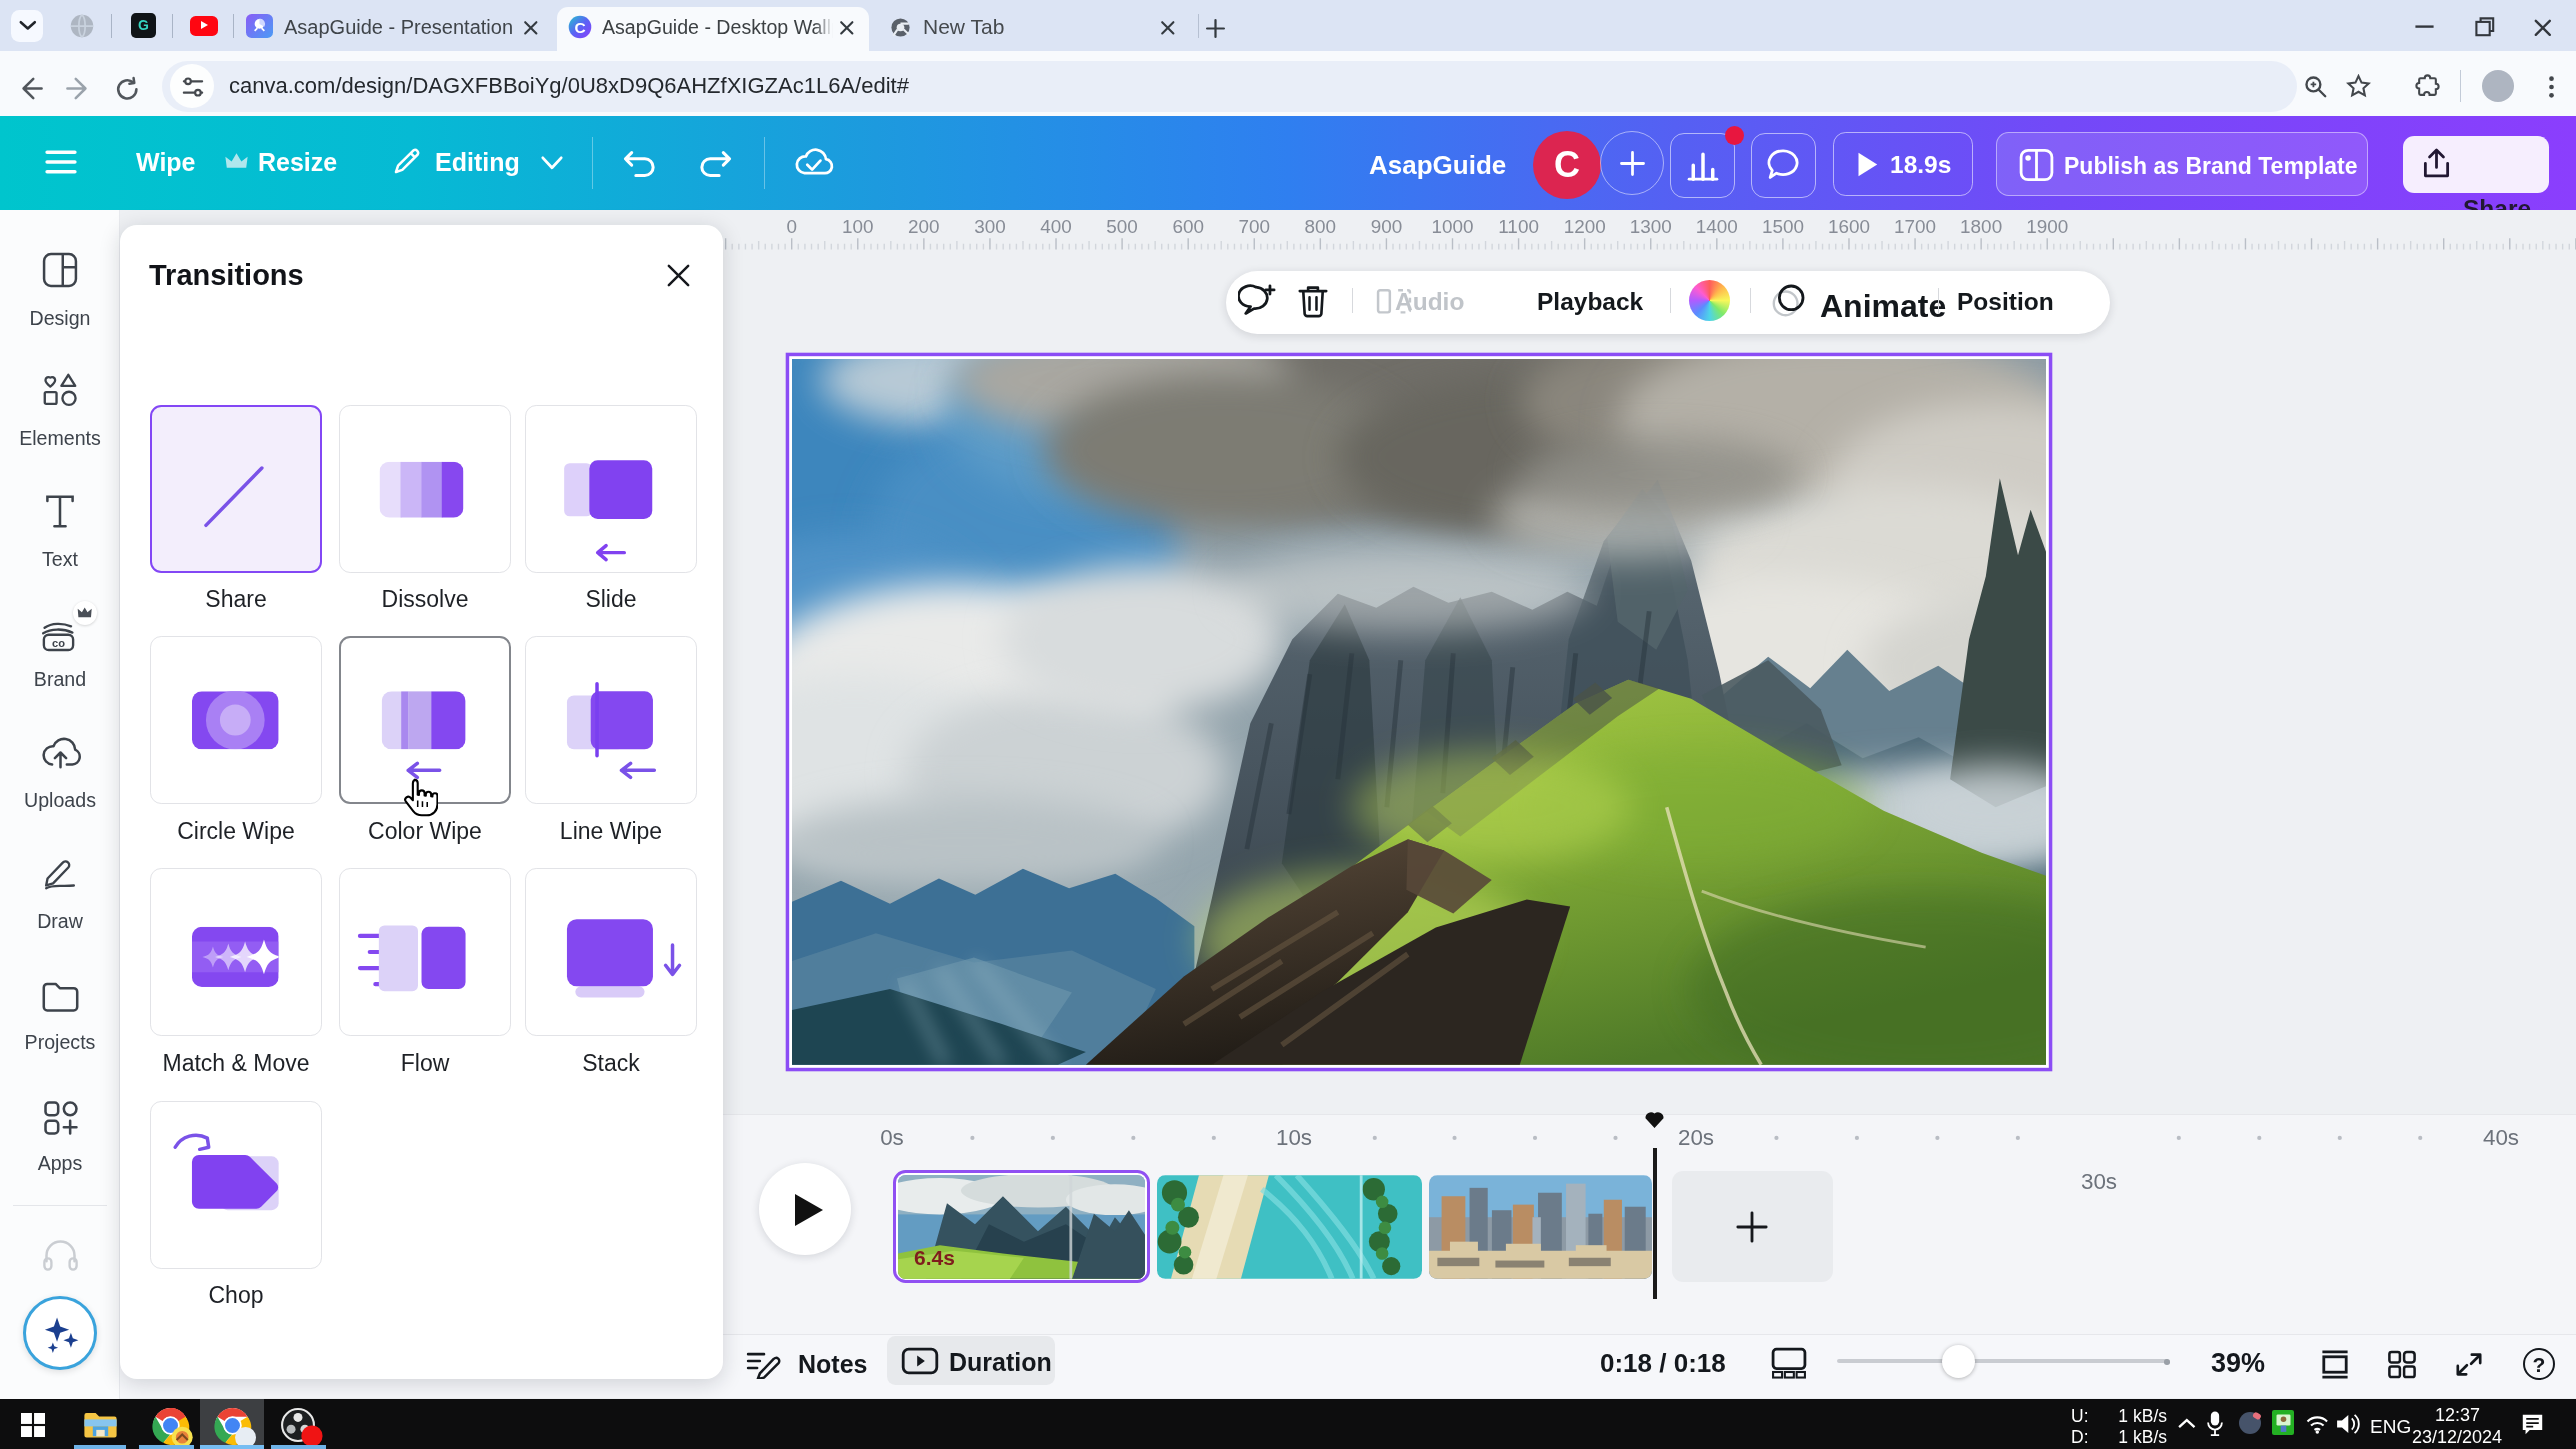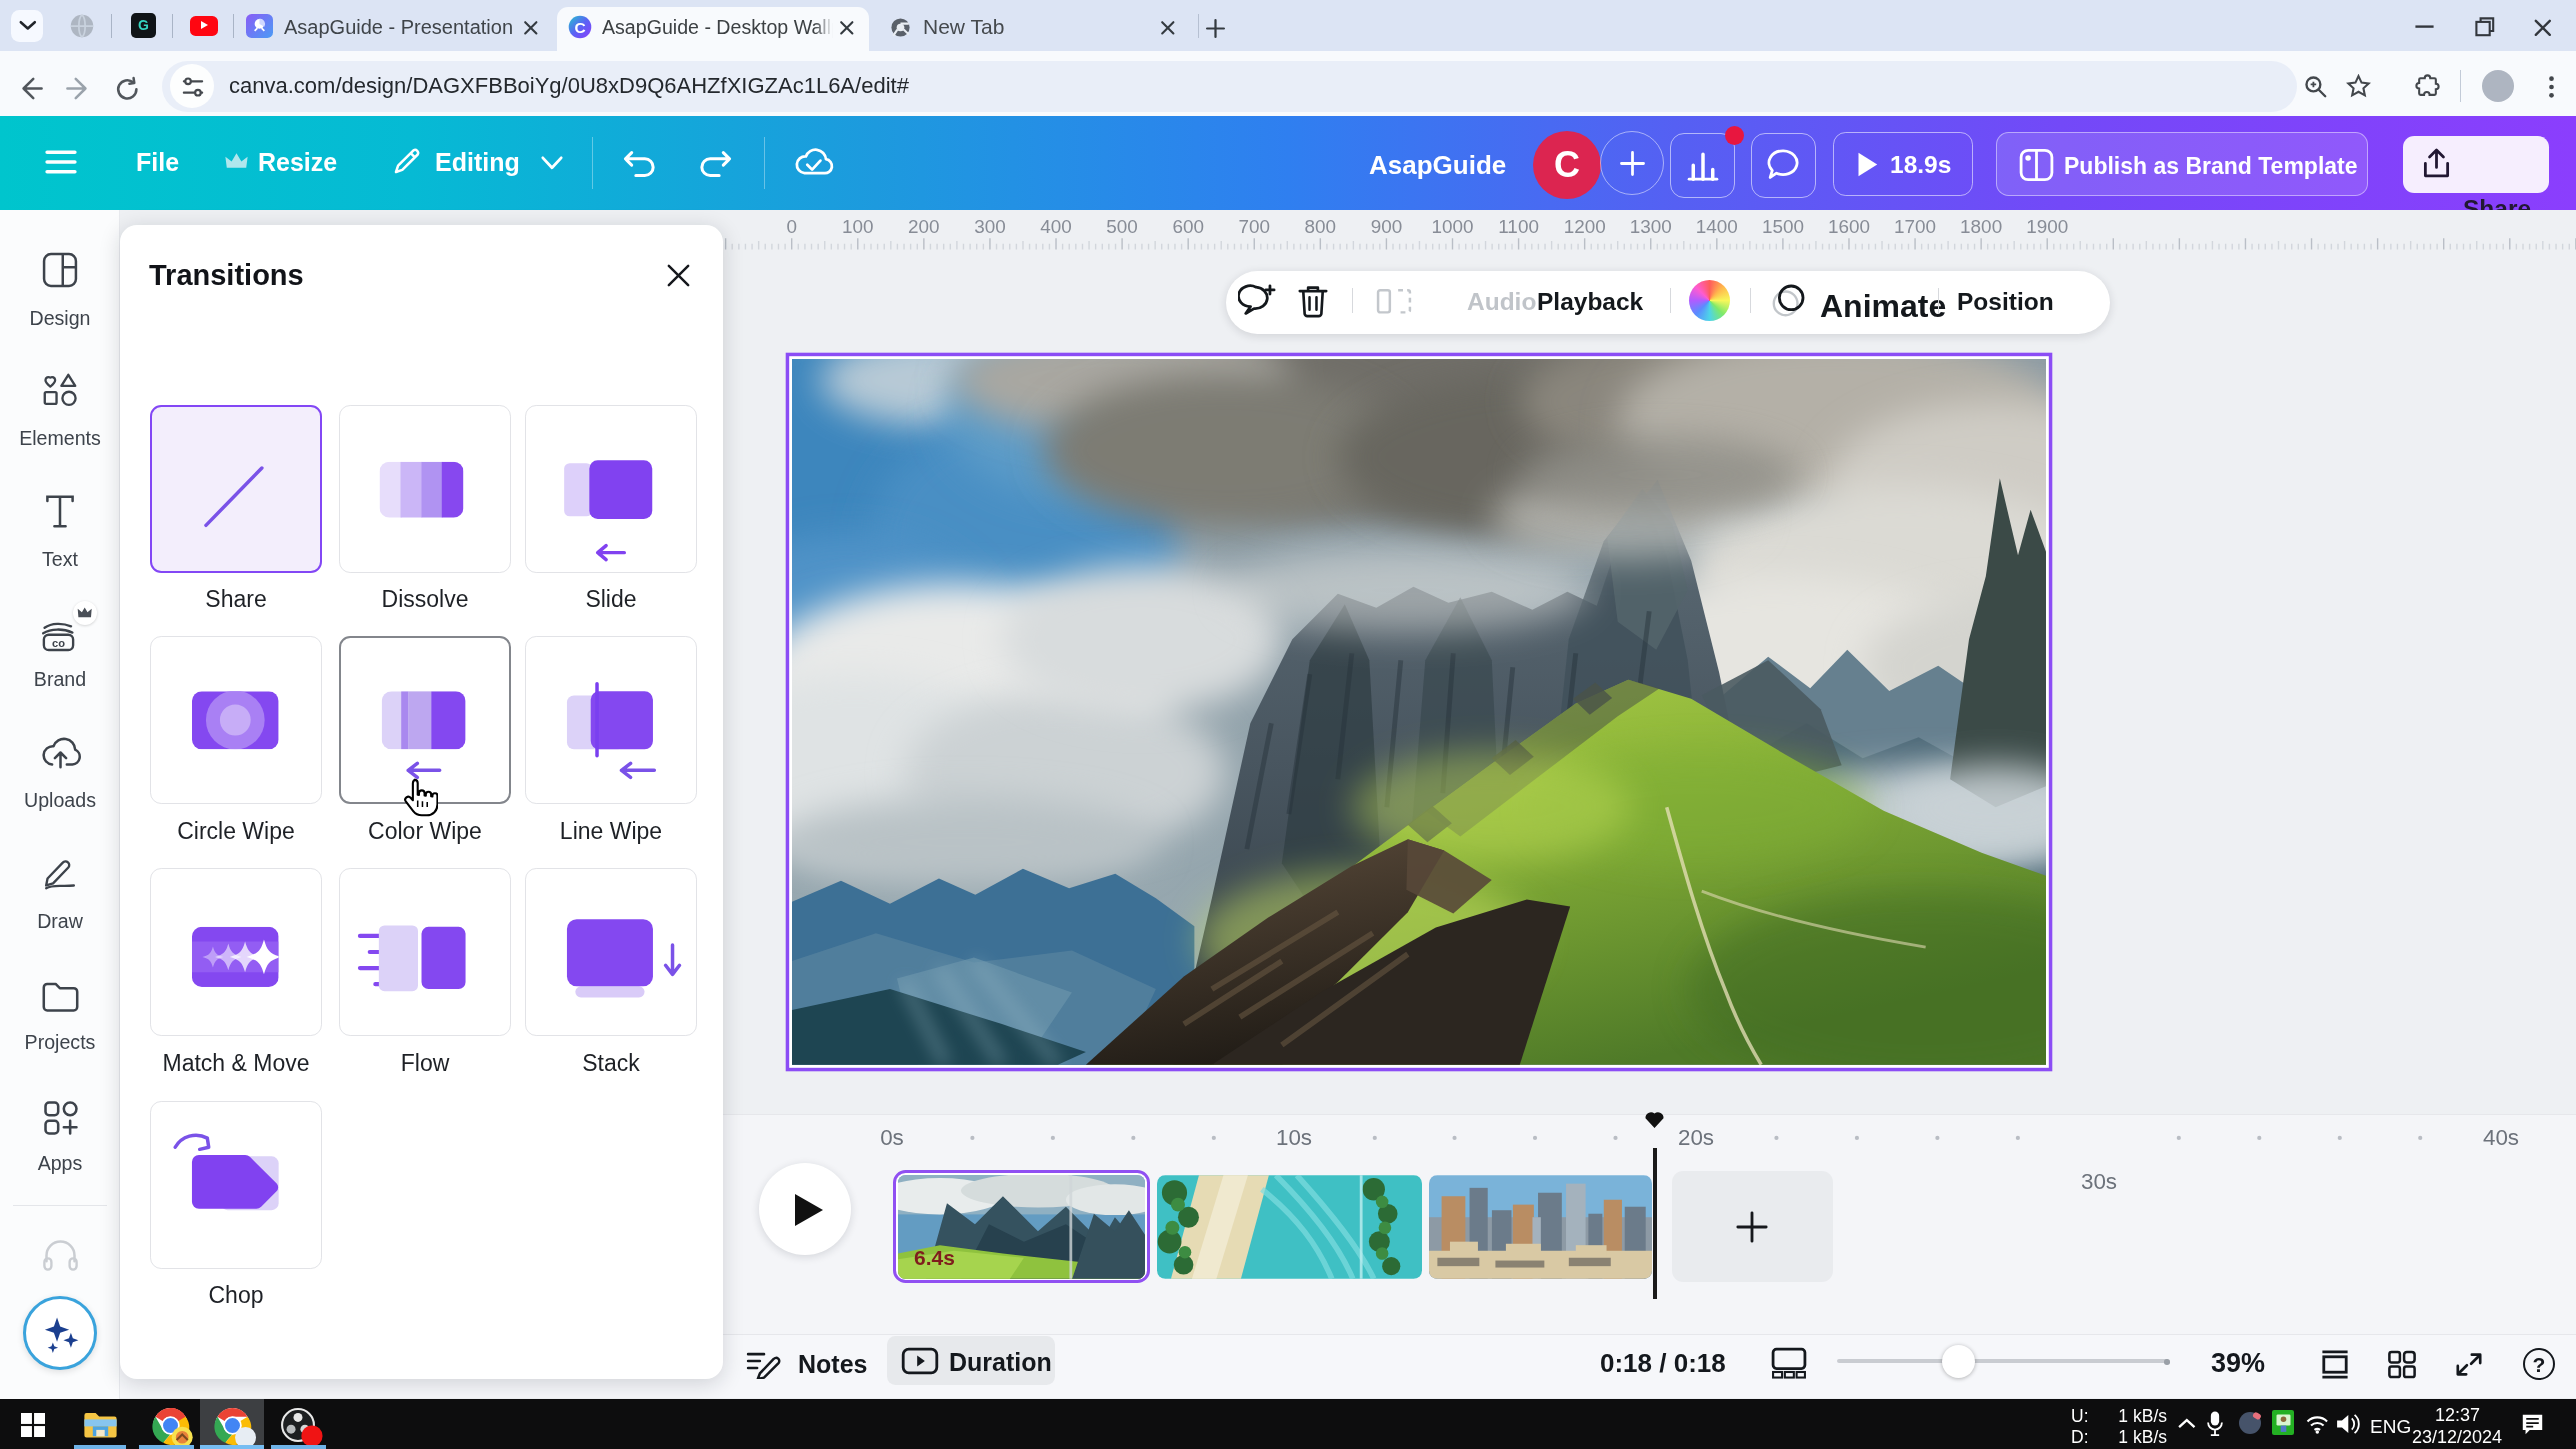--- a/index.html
+++ b/index.html
@@ -141,21 +141,21 @@
     <svg class="abs" style="left:2539px;top:22px" width="25" height="28" viewBox="0 0 36 40">
         <circle cx="18" cy="8" r="3.4" fill="#43474c"></circle>
         <circle cx="18" cy="20" r="3.4" fill="#43474c"></circle>
         <circle cx="18" cy="32" r="3.4" fill="#43474c"></circle>
       </svg>
   </div>
   <div id="header" class="abs">
     <svg class="abs" style="left:45px;top:32px" width="32" height="28" viewBox="0 0 46 40">
         <path d="M3 6 H43 M3 20 H43 M3 34 H43" stroke="#fff" stroke-width="5" stroke-linecap="round"></path>
       </svg>
-    <div class="abs" style="left:136px;top:32px;font-size:25px;font-weight:bold;color:#fff;">File</div>
+    <div class="abs" style="left:136px;top:32px;font-size:25px;font-weight:bold;color:#fff;">Wipe</div>
     <svg class="abs" style="left:224px;top:35px" width="25" height="21" viewBox="0 0 36 30" opacity="0.85">
         <path d="M4 24 L2 8 L11 15 L18 3 L25 15 L34 8 L32 24 Z" fill="#cfeef3"></path>
       </svg>
     <div class="abs" style="left:258px;top:32px;font-size:25px;font-weight:bold;color:#fff;">Resize</div>
     <svg class="abs" style="left:389px;top:28px" width="35" height="35" viewBox="0 0 50 50">
         <path d="M10 40 L13 31 L35 9 a4.4 4.4 0 0 1 6 6 L19 37 Z M31 13 l6 6" stroke="#fff" stroke-width="3.6" fill="none" stroke-linecap="round" stroke-linejoin="round"></path>
       </svg>
     <div class="abs" style="left:435px;top:32px;font-size:25px;font-weight:bold;color:#fff;">Editing</div>
     <svg class="abs" style="left:540px;top:39px" width="24" height="17" viewBox="0 0 34 24">
         <path d="M4 4 L17 18 L30 4" stroke="#fff" stroke-width="4" fill="none" stroke-linecap="round" stroke-linejoin="round"></path>
@@ -346,21 +346,21 @@
     </svg>
   <svg class="abs" style="left:1297px;top:284px" width="32" height="35" viewBox="0 0 46 50">
       <path d="M4 10 H42 M16 10 V5 h14 v5 M9 10 l2 33 a4 4 0 0 0 4 3 h16 a4 4 0 0 0 4 -3 l2 -33" stroke="#14181c" stroke-width="3.8" fill="none" stroke-linecap="round" stroke-linejoin="round"></path>
       <path d="M18 19 v18 M28 19 v18" stroke="#14181c" stroke-width="3.6" stroke-linecap="round"></path>
     </svg>
   <div class="vline" style="left:1352px;top:288px;height:25px;background:#d7d9dd;"></div>
   <svg class="abs" style="left:1376px;top:288px" width="36" height="26.6" viewBox="0 0 52 38">
       <rect x="3" y="3" width="17" height="32" rx="3" fill="none" stroke="#c3c7cc" stroke-width="3.6"></rect>
       <path d="M32 3 h14 a3 3 0 0 1 3 3 v26 a3 3 0 0 1 -3 3 h-14" fill="none" stroke="#c3c7cc" stroke-width="3.6" stroke-dasharray="7 6"></path>
     </svg>
-  <div class="abs" style="left:1467px;top:288px;font-size:24.5px;font-weight:600;color:#c0c4c9;text-align:center;">Audio</div>
+  <div class="abs" style="left:1395px;top:288px;font-size:24.5px;font-weight:600;color:#c0c4c9;text-align:center;">Audio</div>
   <div class="abs" style="left:1537px;top:288px;font-size:24.5px;font-weight:600;color:#14181c;">Playback</div>
   <div class="vline" style="left:1670px;top:288px;height:25px;background:#d7d9dd;"></div>
   <div class="abs" style="left:1689px;top:280px;width:41px;height:41px;border-radius:50%;background:conic-gradient(#ff5c5c,#ffb84d,#f7f75a,#7ee96a,#4dd4e8,#5a8cff,#b05cff,#ff5cd0,#ff5c5c);"></div>
   <div class="vline" style="left:1750px;top:288px;height:25px;background:#d7d9dd;"></div>
   <svg class="abs" style="left:1771px;top:283px" width="39" height="38" viewBox="0 0 56 54">
       <circle cx="25" cy="23" r="17" fill="none" stroke="#9aa0a6" stroke-width="3.4" opacity="0.6" transform="translate(-4,6)"></circle>
       <circle cx="29" cy="21" r="17" fill="none" stroke="#14181c" stroke-width="4"></circle>
     </svg>
   <div class="abs" style="left:1820px;top:288px;font-size:32px;font-weight:600;color:#14181c;">Animate</div>
   <div class="vline" style="left:1938px;top:288px;height:25px;background:#d7d9dd;"></div>

